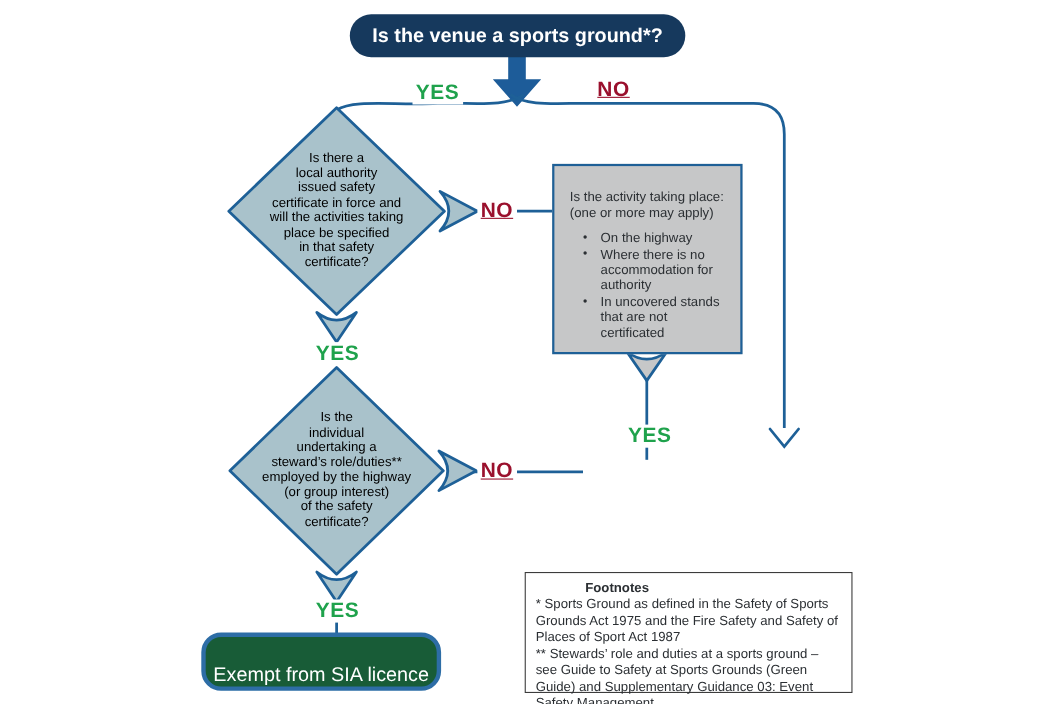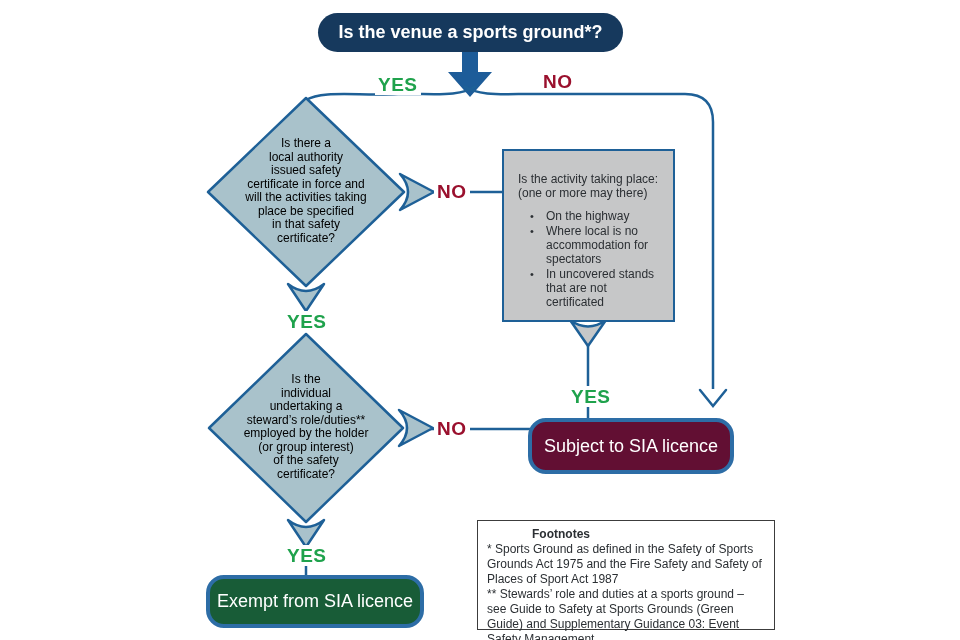--- a/index.html
+++ b/index.html
@@ -16,22 +16,22 @@
   }
   .pill-top{
     left:318px;top:13px;width:305px;height:39px;background:#16395d;
     border-radius:20px;font-size:18px;font-weight:bold;
   }
   .pill-subject{
     left:528px;top:418px;width:206px;height:56px;background:#620f33;
     border:4px solid #2d6da6;border-radius:18px;font-size:18px;
   }
   .pill-exempt{
-    left:206px;top:575px;width:218px;height:53px;background:#185c37;
-    border:4px solid #2d6da6;border-radius:18px;font-size:18px;
+    left:183px;top:575px;width:218px;height:53px;background:#185c37;
+    border:4px solid #2d6da6;border-radius:18px;font-size:18px;align-items:flex-end;
   }
 
   .diamond-text{
     position:absolute;width:180px;text-align:center;color:#000000;
     font-size:12px;line-height:13.5px;white-space:pre-line;
   }
   .d1-text{left:216px;top:137px;}
   .d2-text{left:216px;top:373px;}
 
   .activity-box{
@@ -42,21 +42,21 @@
   .activity-box .heading{white-space:pre-line;margin-bottom:9px;}
   .activity-box ul{margin:0;padding:0 0 0 12px;list-style:none;}
   .activity-box li{position:relative;padding-left:16px;margin:0 0 1px 0;}
   .activity-box li::before{content:"•";position:absolute;left:0;top:0;font-size:11px;}
 
   .lbl{
     position:absolute;font-weight:bold;font-size:19px;letter-spacing:.5px;
     background:#ffffff;padding:0 3px;line-height:21px;
   }
   .lbl-yes{color:#1fa24c;}
-  .lbl-no{color:#9a102d;}
+  .lbl-no{color:#9a102d;text-decoration:underline;}
   .yes-top{left:375px;top:74px;}
   .no-top{left:540px;top:71px;}
   .no-1{left:434px;top:181px;}
   .yes-mid{left:284px;top:311px;}
   .no-2{left:434px;top:418px;}
   .yes-box{left:568px;top:386px;}
   .yes-bottom{left:284px;top:545px;}
 
   .footnotes{
     position:absolute;left:477px;top:520px;width:298px;height:110px;
@@ -108,46 +108,43 @@
 issued safety
 certificate in force and
 will the activities taking
 place be specified
 in that safety
 certificate?</div>
   <div class="diamond-text d2-text">Is the
 individual
 undertaking a
 steward’s role/duties**
-employed by the holder
+employed by the highway
 (or group interest)
 of the safety
 certificate?</div>
 
   <div class="activity-box">
     <div class="heading">Is the activity taking place:
-(one or more may there)</div>
+(one or more may apply)</div>
     <ul>
       <li>On the highway</li>
-      <li>Where local is no accommodation for spectators</li>
+      <li>Where there is no accommodation for authority</li>
       <li>In uncovered stands that are not certificated</li>
     </ul>
   </div>
 
   <span class="lbl lbl-yes yes-top">YES</span>
   <span class="lbl lbl-no no-top">NO</span>
   <span class="lbl lbl-no no-1">NO</span>
   <span class="lbl lbl-yes yes-mid">YES</span>
   <span class="lbl lbl-no no-2">NO</span>
   <span class="lbl lbl-yes yes-box">YES</span>
   <span class="lbl lbl-yes yes-bottom">YES</span>
 
-  <div class="pill pill-subject">
-    <span>Subject to SIA licence</span>
-  </div>
   <div class="pill pill-exempt">
     <span>Exempt from SIA licence</span>
   </div>
 
   <div class="footnotes">
     <div class="fn-heading">Footnotes</div>
     <div class="fn-note">* Sports Ground as defined in the Safety of Sports Grounds Act 1975 and the Fire Safety and Safety of Places of Sport Act 1987</div>
     <div class="fn-note">** Stewards’ role and duties at a sports ground – see Guide to Safety at Sports Grounds (Green Guide) and Supplementary Guidance 03: Event Safety Management</div>
   </div>
 

